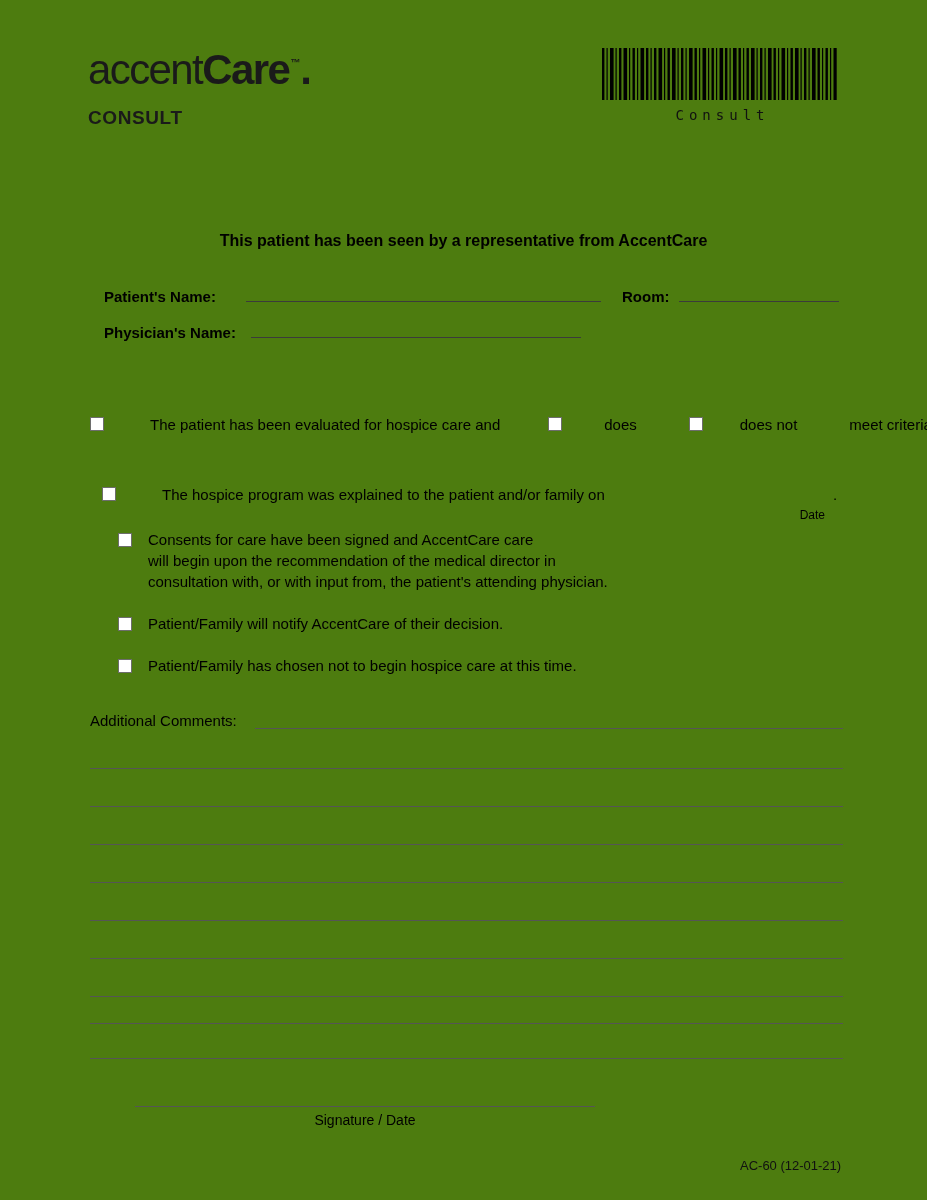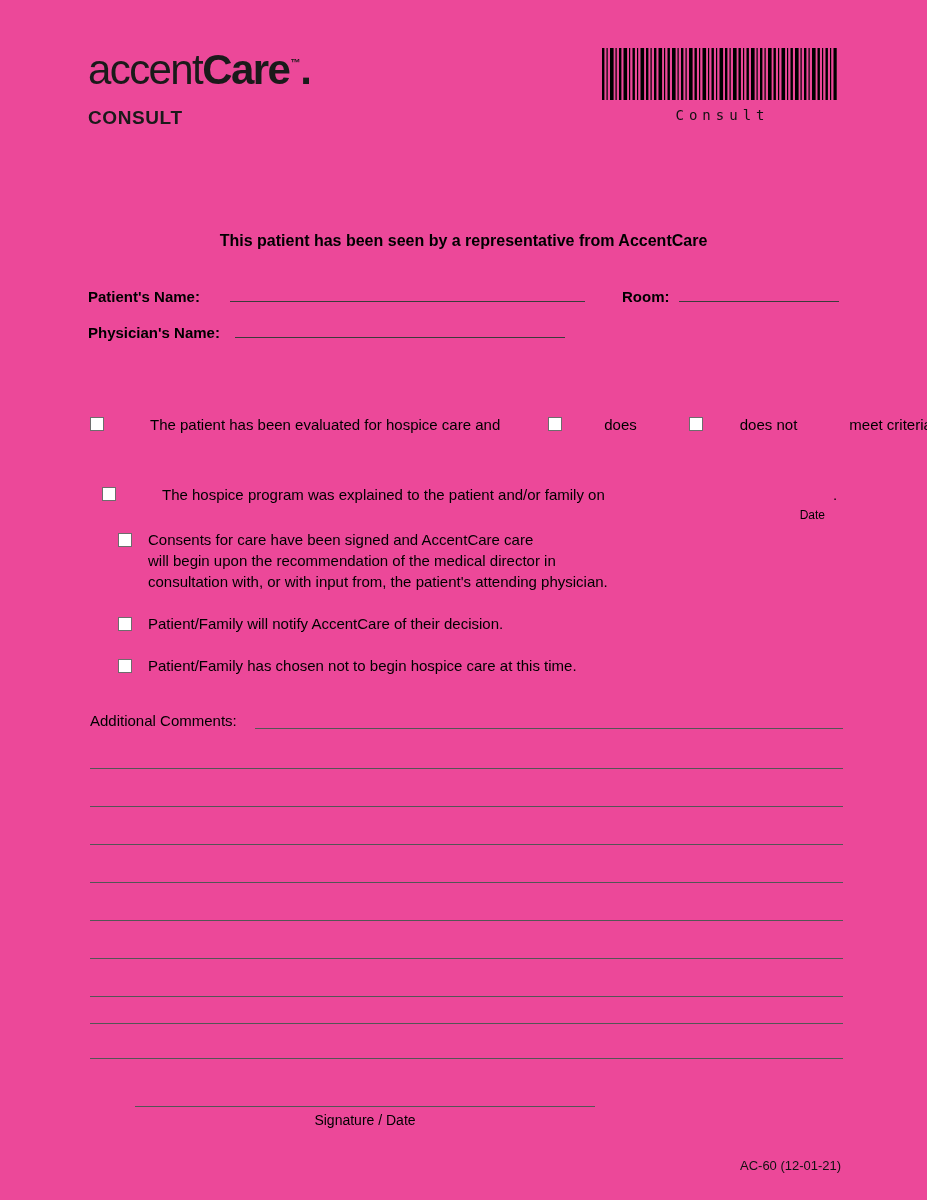--- a/index.html
+++ b/index.html
@@ -12,21 +12,21 @@
     height: 1200px;
     position: relative;
     font-family: "Liberation Sans", sans-serif;
     color: #000000;
     overflow: hidden;
   }
 
   .page {
     position: absolute;
     inset: 0;
-    background: #ec4899;
+    background: #4d7c0f;
   }
 
   
   .logo-block {
     position: absolute;
     left: 88px;
     top: 40px;
   }
   .logo {
     font-size: 42px;
@@ -90,21 +90,21 @@
     top: 232px;
     text-align: center;
     font-size: 16px;
     font-weight: 700;
     color: #000;
   }
 
   
   .field-row {
     position: absolute;
-    left: 88px;
+    left: 104px;
     display: flex;
     align-items: baseline;
     white-space: nowrap;
   }
   .field-label {
     font-size: 15px;
     font-weight: 700;
   }
   .rule {
     border-bottom: 1.4px solid #3b3b3b;

